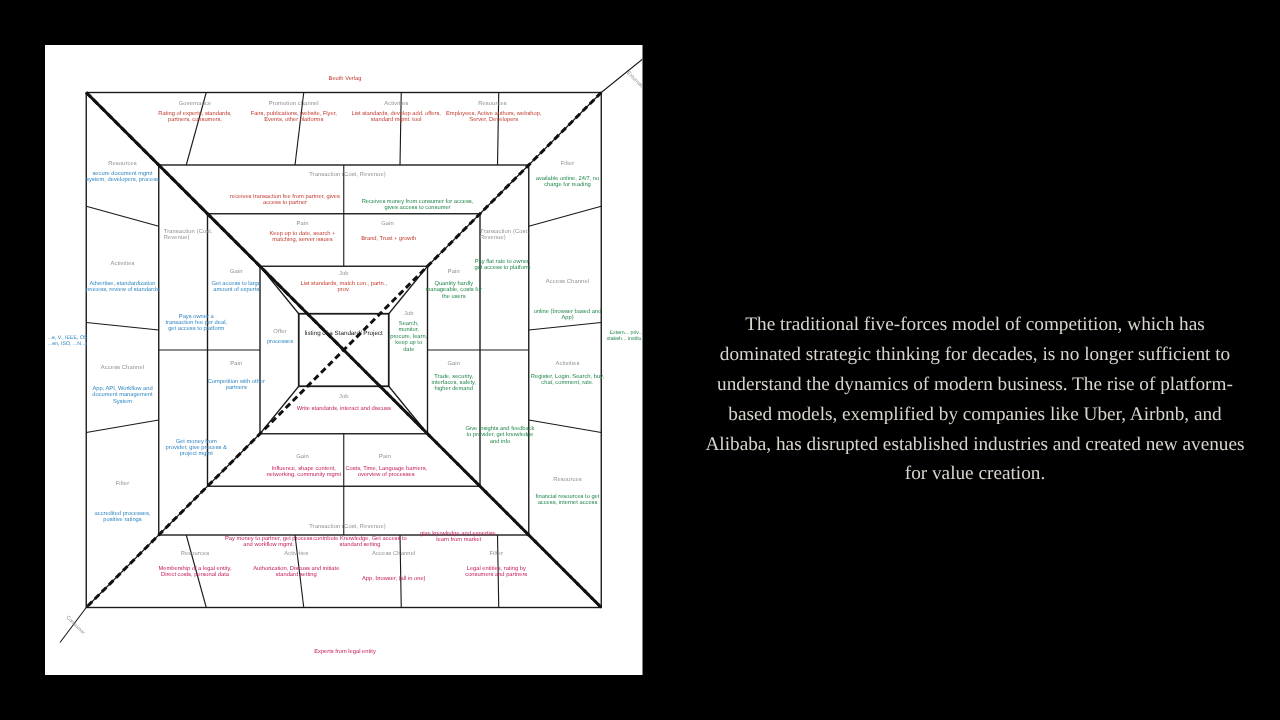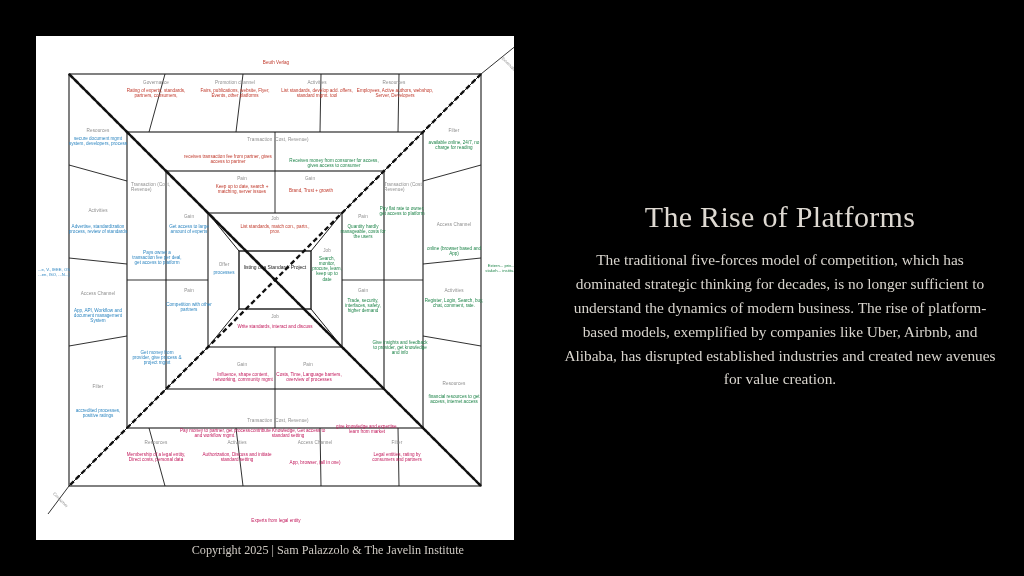--- a/index.html
+++ b/index.html
@@ -277,19 +277,17 @@
     <div class="dlabel hdr" style="left:209px; top:278px; width:60px;">Job</div>
     <div class="dlabel val c-purple" style="left:192px; top:288px; width:94px;">Write standards, interact and discuss</div>
 
     <div class="dlabel hdr" style="left:174px; top:226px; width:28px;">Offer</div>
     <div class="dlabel val c-blue" style="left:172px; top:234px; width:32px;">processes</div>
 
     <div class="dlabel center-box-text" style="left:206px; top:228px; width:66px;">listing of a Standard/ Project</div>
   </div>
 
   <div id="text-panel">
-    <div id="title-line-2">The Rise of Platforms</div>
     <div id="body-copy">The traditional five-forces model of competition, which has dominated strategic thinking for decades, is no longer sufficient to understand the dynamics of modern business. The rise of platform-based models, exemplified by companies like Uber, Airbnb, and Alibaba, has disrupted established industries and created new avenues for value creation.</div>
   </div>
 
-  <div id="copyright">Copyright 2025 | Sam Palazzolo &amp; The Javelin Institute</div>
 
 </div>
 
 </body></html>

